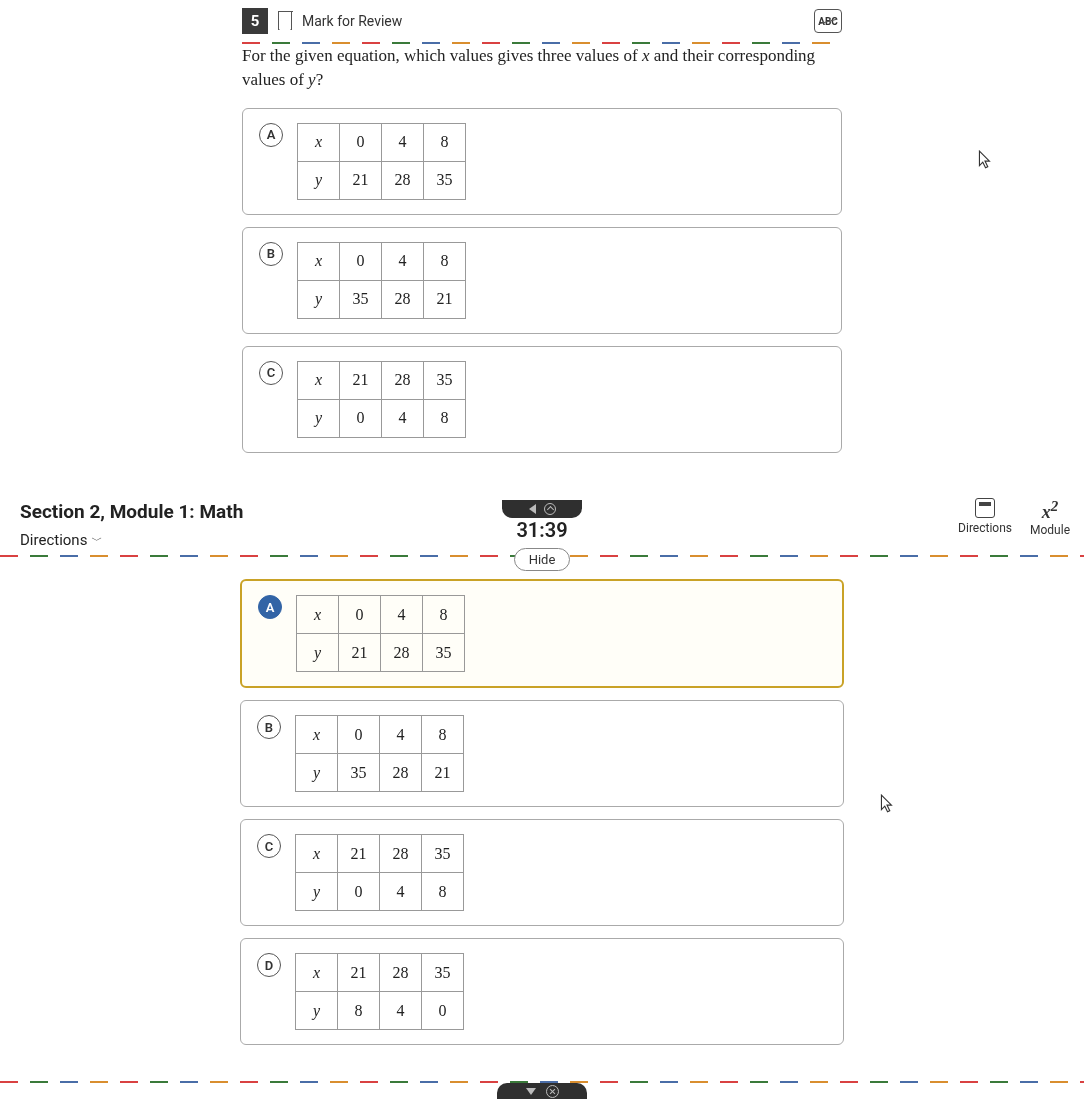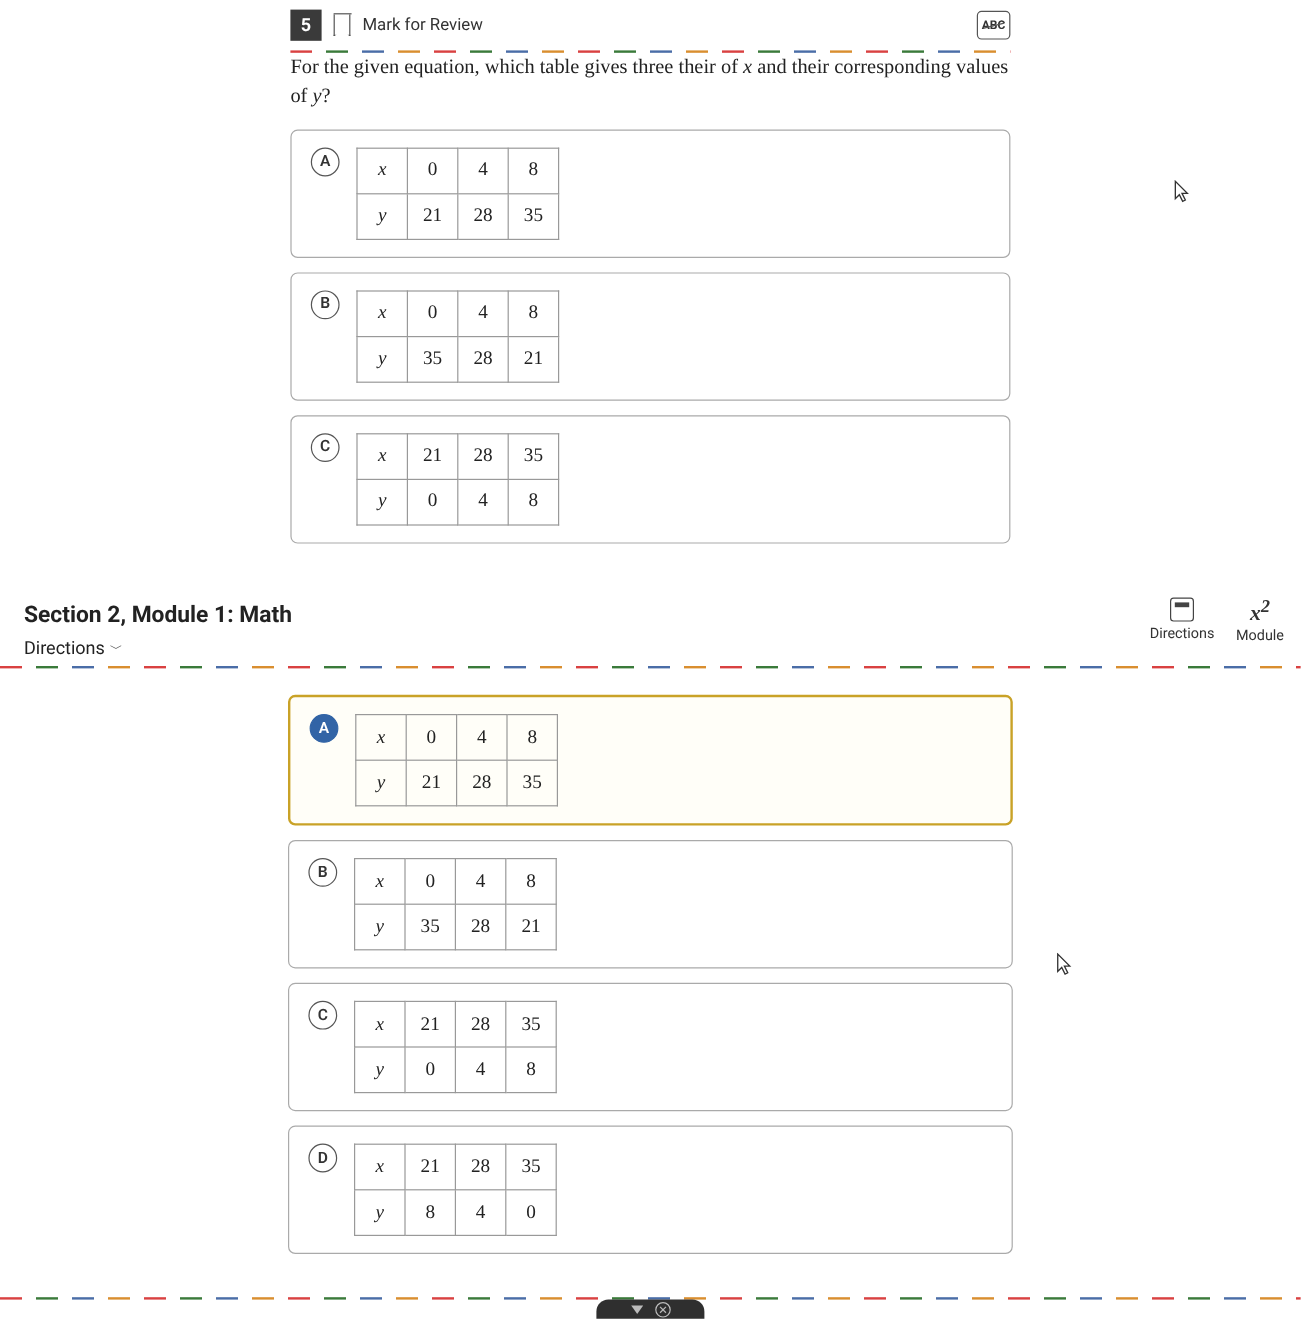--- a/index.html
+++ b/index.html
@@ -359,21 +359,21 @@
 <div class="pane top">
   <div class="q-wrap">
     <div class="q-bar">
       <div class="q-num">5</div>
       <div class="bookmark-icon"></div>
       <div class="mark-label">Mark for Review</div>
       <div class="abc-btn">ABC</div>
     </div>
     <div class="dash-border"></div>
     <div class="qtext">
-      <span>For the given equation, which table gives three their of </span><em>x</em><span> and their corresponding values of </span><em>y</em><span>?</span>
+      <span>For the given equation, which values gives three values of </span><em>x</em><span> and their corresponding values of </span><em>y</em><span>?</span>
     </div>
     <div id="opts-top">
         <div class="opt">
     <div class="bubble">A</div>
     <table class="val">
     <tbody>
               <tr>
                 <td class="hdr">x</td>
                 <td>0</td>
                 <td>4</td>
@@ -437,20 +437,28 @@
 
 <div class="pane bottom">
   <div class="mod-header">
     <div>
       <div class="mod-title">Section 2, Module 1: Math</div>
       <div class="directions">
         <span>Directions</span>
           <span class="chev">﹀</span>
       </div>
     </div>
+    <div class="timer-wrap">
+      <div class="timer-pill">
+          <div class="tri"></div>
+          <div class="up"></div>
+        </div>
+      <div class="timer">31:39</div>
+      <div class="hide-btn">Hide</div>
+    </div>
     <div class="tools">
       <div class="tool"><div class="ic calc"></div><span>Directions</span></div>
       <div class="tool"><div class="xsq">x<sup>2</sup></div><span>Module</span></div>
     </div>
   </div>
   <div class="dash-border"></div>
   <div class="bottom-scroll">
     <div class="bottom-content">
       <div class="q-wrap" style="width:604px;">
         <div id="opts-bottom" style="margin-top:30px;">

